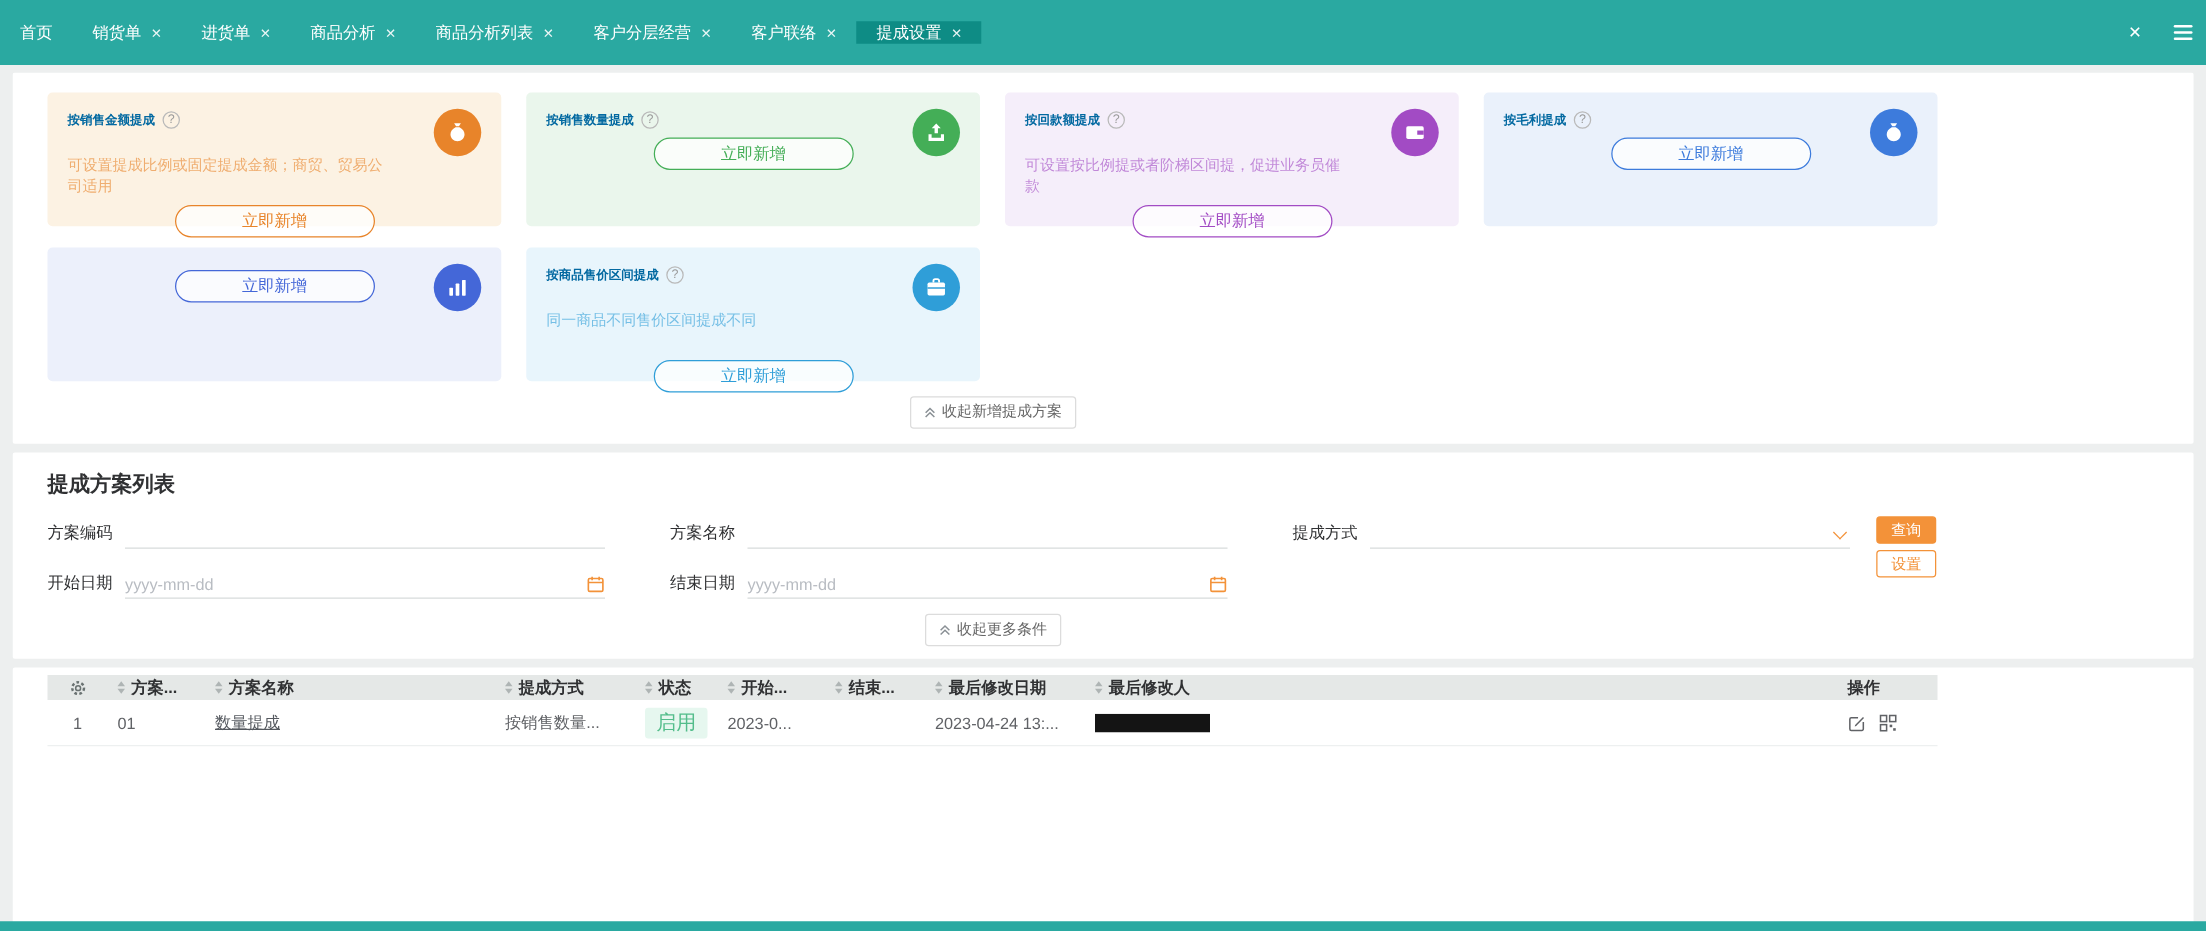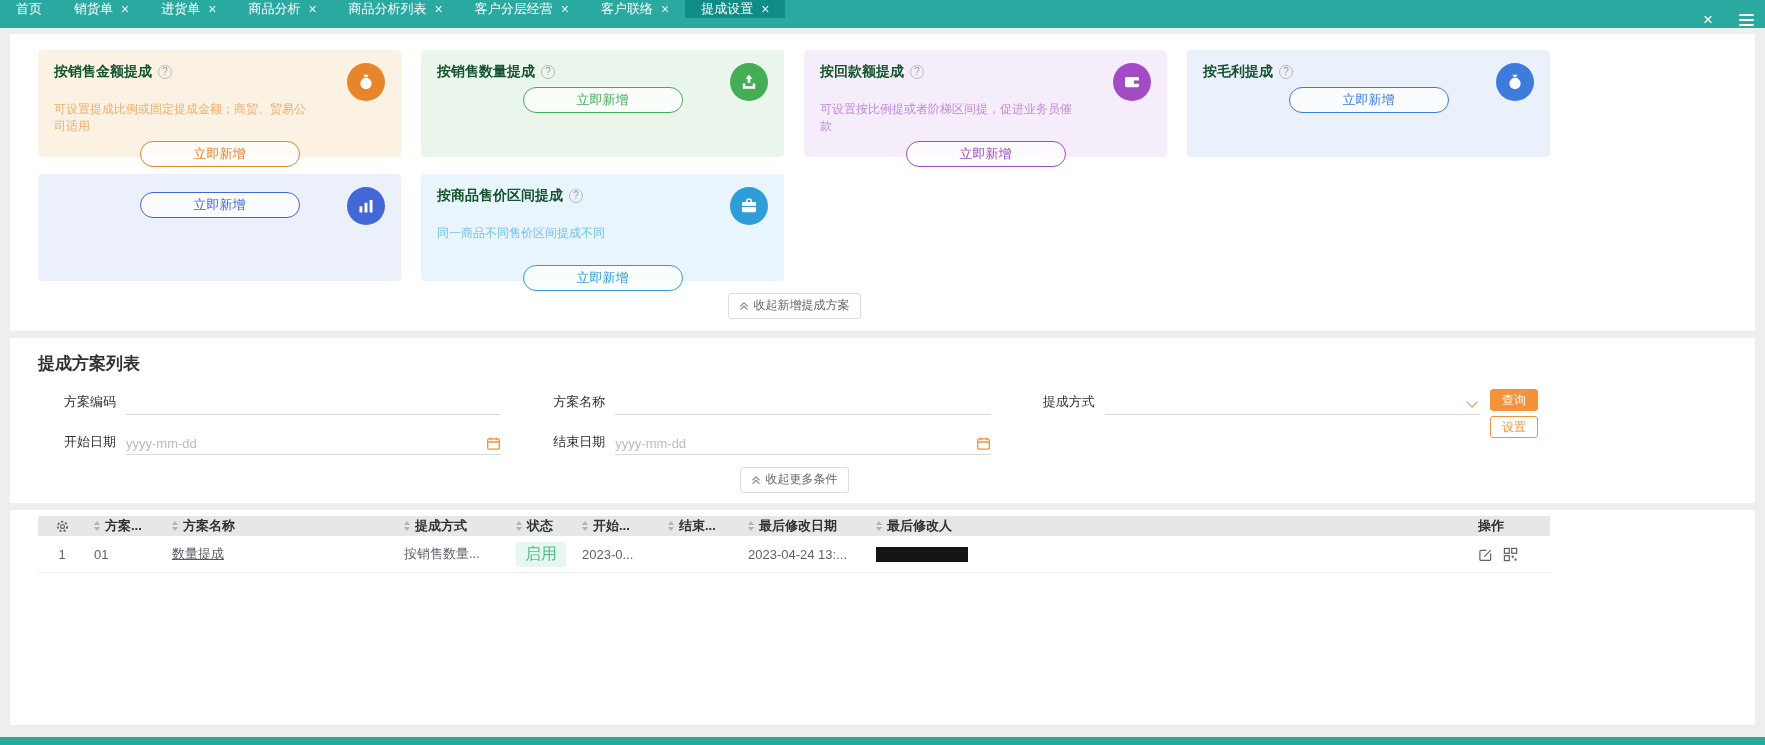--- a/index.html
+++ b/index.html
@@ -4,68 +4,68 @@
 <style>
   * { box-sizing: border-box; }
   html,body { margin:0; padding:0; }
   body {
     width:1765px; height:745px; overflow:hidden; position:relative;
     background:#edefef;
     font-family:"Liberation Sans","DejaVu Sans",sans-serif;
   }
 
   
-  .topbar { height:28px; background:#2AA9A1; display:flex; align-items:flex-start; color:#fff; }
+  .topbar { height:52px; background:#2AA9A1; display:flex; align-items:center; color:#fff; }
   .tabs { display:flex; flex:1; }
   .tab { display:flex; align-items:center; gap:8px; padding:0 16px; font-size:13px; cursor:pointer; white-space:nowrap; }
   .tab.active { background:#0E8C85; }
   .tab .x { font-size:14px; opacity:.9; line-height:1; }
   .topbar-right { display:flex; align-items:center; }
   .tb-icon { width:38px; height:40px; display:flex; flex-direction:column; align-items:center; justify-content:center; cursor:pointer; gap:3px; }
   .tb-close { font-size:17px; }
   .bar { width:15px; height:2px; background:#fff; border-radius:1px; }
 
   
   .main { margin:6px 10px 0; height:691px; display:flex; flex-direction:column; gap:7px; overflow:hidden; }
   .panel { background:#fff; border-radius:2px; }
   .content { max-width:1512px; }
 
   
   .panel-cards { padding:16px 28px 12px; }
   .cards { display:grid; grid-template-columns:repeat(4,363px); gap:17px 20px; }
   .card { position:relative; height:107px; border-radius:4px; padding:12px 16px; background:var(--bg); }
-  .card-title { font-size:14px; font-weight:bold; color:#14532d; }
+  .card-title { font-size:10px; font-weight:bold; color:#0369a1; }
   .info { display:inline-block; width:14px; height:14px; line-height:12px; border:1px solid #b9b9b9; border-radius:50%;
           color:#9a9a9a; font-size:10px; text-align:center; margin-left:6px; vertical-align:1px; cursor:pointer; background:transparent; }
   .card-desc { font-size:12px; line-height:17px; margin-top:20px; width:262px; height:34px; overflow:hidden;
                color:var(--accent); opacity:.62; }
   .card-icon { position:absolute; top:13px; right:16px; width:38px; height:38px; border-radius:50%;
                background:var(--accent); display:flex; align-items:center; justify-content:center; }
   .card-btn { display:block; margin:6px auto 0; width:160px; height:26px; border-radius:14px;
               border:1px solid var(--accent); color:var(--accent); background:rgba(255,255,255,.75);
               font-size:13px; cursor:pointer; font-family:inherit; }
 
   .collapse-pill { display:flex; align-items:center; gap:5px; width:fit-content; margin:12px auto 0;
                    padding:3px 10px 4px; background:#fff; border:1px solid #dcdcdc; border-radius:3px;
                    color:#666; font-size:12px; cursor:pointer; }
 
   
   .panel-filters { padding:14px 28px 10px; }
   .section-title { font-size:17px; font-weight:bold; color:#303133; margin:0 0 14px; }
-  .filter-area { position:relative; padding-right:70px;margin-left:26px; }
+  .filter-area { position:relative; padding-right:70px; }
   .filter-grid { display:grid; grid-template-columns:1fr 1fr 1fr; column-gap:52px; row-gap:14px; max-width:1442px; }
   .field { display:flex; align-items:flex-end; height:26px; }
   .field-label { font-size:13px; color:#303133; margin-right:10px; white-space:nowrap; padding-bottom:4px; }
   .line-wrap { flex:1; position:relative; border-bottom:1px solid #d8dbdb; display:flex; align-items:flex-end; }
   .field-input { flex:1; border:none; background:transparent; font-size:13px; color:#333; padding:3px 18px 3px 0; outline:none; font-family:inherit; }
   .field-input::placeholder { color:#b8bcc2; }
   .chevron-down { position:absolute; right:4px; bottom:8px; width:8px; height:8px;
                   border-right:1.6px solid #F39239; border-bottom:1.6px solid #F39239; transform:rotate(45deg); cursor:pointer; }
   .cal-icon { position:absolute; right:0; bottom:3px; cursor:pointer; display:flex; }
-  .btn-stack { position:absolute; right:12px; top:0; display:flex; flex-direction:column; gap:5px; }
+  .btn-stack { position:absolute; right:1px; top:0; display:flex; flex-direction:column; gap:5px; }
   .btn-primary { width:48px; height:22px; background:#F39239; color:#fff; border:1px solid #F39239; border-radius:3px; font-size:12px; cursor:pointer; font-family:inherit; }
   .btn-outline { width:48px; height:22px; background:#fff; color:#F39239; border:1px solid #F39239; border-radius:3px; font-size:12px; cursor:pointer; font-family:inherit; }
 
   
   .panel-table { flex:1; padding:6px 28px 20px; overflow:hidden; }
   .table { max-width:1512px; font-size:13px; color:#606266; }
   .thead { display:flex; align-items:center; background:#E5E8E7; height:20px; font-weight:bold; color:#303133; }
   .trow { display:flex; align-items:center; height:37px; border-bottom:1px solid #EDF0F0; }
   .cell { display:flex; align-items:center; padding:0 8px; overflow:hidden; white-space:nowrap; }
   .c-gear { width:48px; justify-content:center; }

